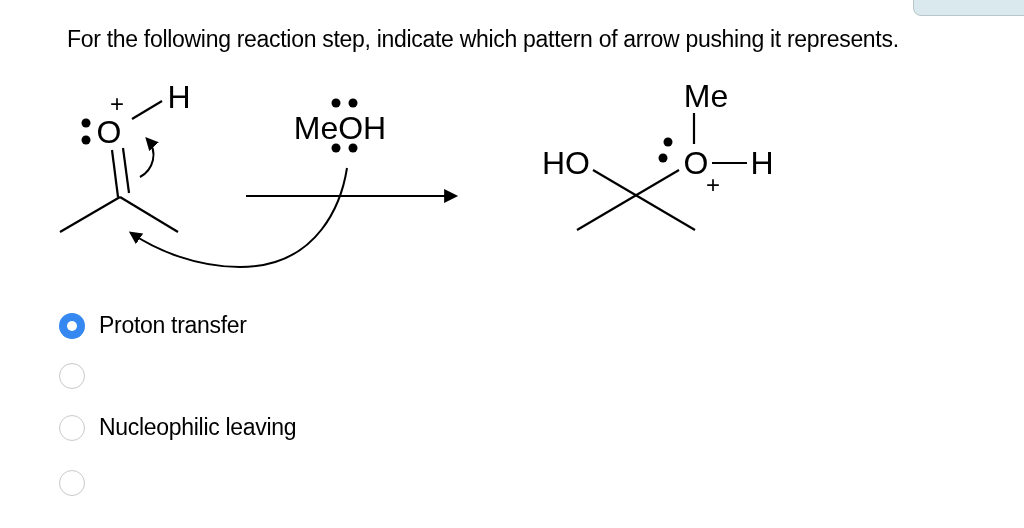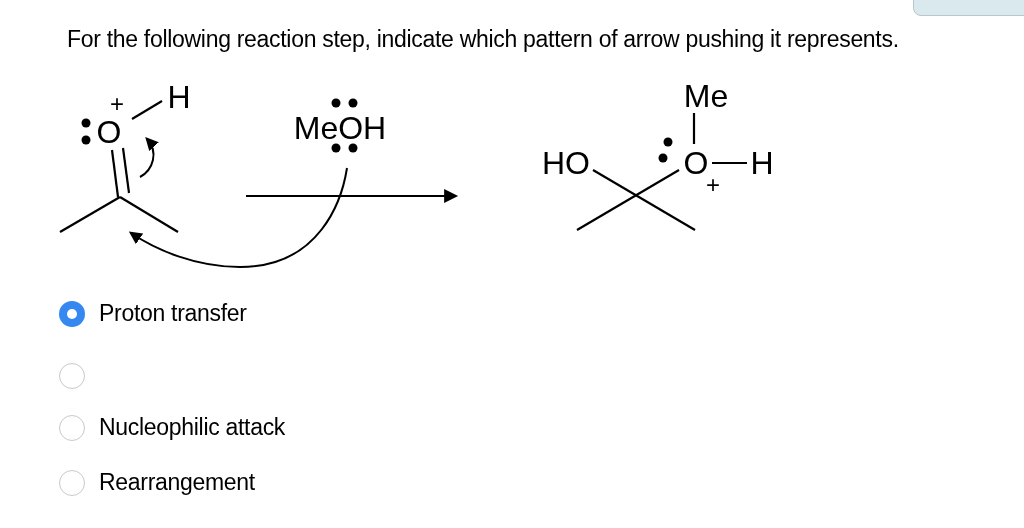--- a/index.html
+++ b/index.html
@@ -88,33 +88,32 @@
       <circle cx="663" cy="158" r="4.5"></circle>
       <text class="atom" x="696" y="174" text-anchor="middle">O</text>
       <line x1="712" y1="163" x2="747" y2="163" stroke="#000" stroke-width="2.2"></line>
       <text class="atom" x="762" y="174" text-anchor="middle">H</text>
       <text class="charge" x="713" y="193" text-anchor="middle">+</text>
     </g>
   </svg>
 
   <div class="options">
 
-    <div class="option-row" style="top:300px">
+    <div class="option-row" style="top:312px">
       <div class="radio selected"></div>
       <div class="option-label">Proton transfer</div>
     </div>
 
     <div class="option-row" style="top:362px">
       <div class="radio"></div>
     </div>
 
     <div class="option-row" style="top:414px">
       <div class="radio"></div>
-      <div class="option-label">Nucleophilic attack</div>
+      <div class="option-label">Nucleophilic leaving</div>
     </div>
 
     <div class="option-row" style="top:469px">
       <div class="radio"></div>
-      <div class="option-label">Rearrangement</div>
     </div>
 
   </div>
 </div>
 
 </body></html>

